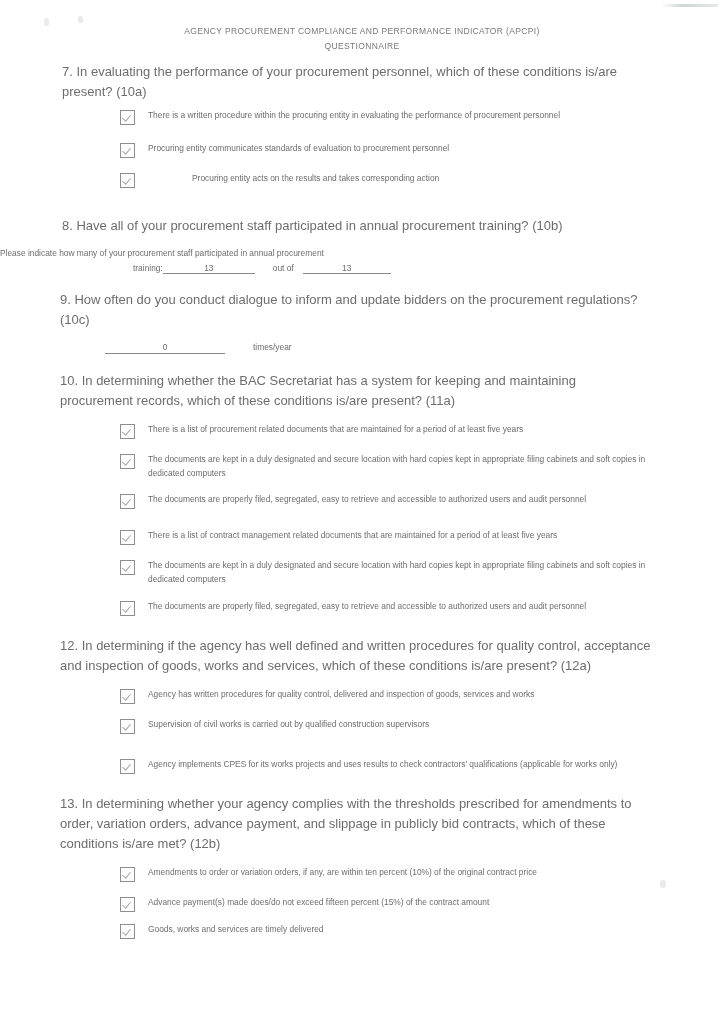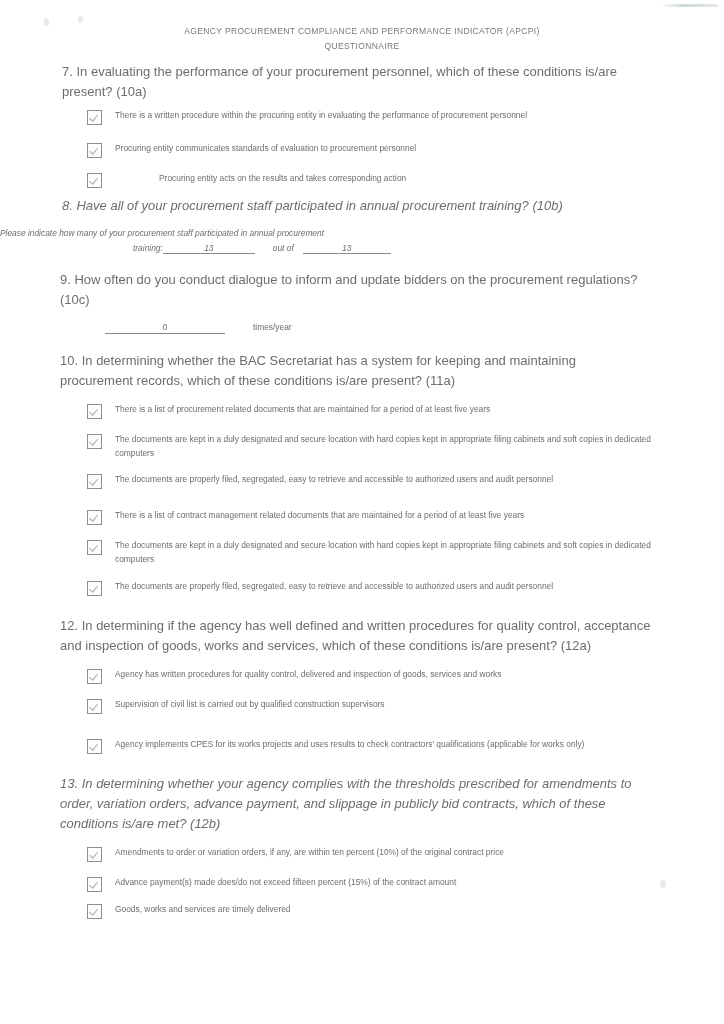--- a/index.html
+++ b/index.html
@@ -63,21 +63,21 @@
   }
   .q-indent-less { padding-left: 60px; }
 
   .options {
     margin: 0;
     padding: 0;
   }
   .option-row {
     display: flex;
     align-items: flex-start;
-    padding-left: 87px;
+    padding-left: 120px;
     padding-right: 58px;
   }
   .checkbox {
     flex: 0 0 auto;
     width: 13px;
     height: 13px;
     border: 1px solid #8e8e8e;
     background: #fdfdfd;
     position: relative;
     margin-top: 1px;
@@ -164,21 +164,21 @@
           <span class="checkbox"></span>
           <span class="option-text">Procuring entity communicates standards of evaluation to procurement personnel</span>
         </div>
         <div class="option-row" style="margin-top:14px;gap:44px;">
           <span class="checkbox"></span>
           <span class="option-text">Procuring entity acts on the results and takes corresponding action</span>
         </div>
       </div>
     </div>
 
-    <div style="margin-top:8px;font-style:italic;">
+    <div style="margin-top:28px;">
       <p class="question">8.  Have all of your procurement staff participated in annual procurement training? (10b)</p>
       <p class="subtext" style="margin:10px 0 0 0;">Please indicate how many of your procurement staff participated in annual procurement</p>
       <div class="fill-row" style="margin-top:2px;">
         <span>training:</span>
         <span class="blank blank-a">13</span>
         <span class="lbl-gap">out of</span>
         <span class="blank blank-b">13</span>
       </div>
     </div>
 
@@ -227,31 +227,31 @@
 
     <div style="margin-top:20px;">
       <p class="question q-indent-less" style="padding-right:58px;">12. In determining if the agency has well defined and written procedures for quality control, acceptance and inspection of goods, works and services, which of these conditions is/are present? (12a)</p>
       <div class="options">
         <div class="option-row" style="margin-top:12px;">
           <span class="checkbox"></span>
           <span class="option-text">Agency has written procedures for quality control, delivered and inspection of goods, services and works</span>
         </div>
         <div class="option-row" style="margin-top:14px;">
           <span class="checkbox"></span>
-          <span class="option-text">Supervision of civil list is carried out by qualified construction supervisors</span>
+          <span class="option-text">Supervision of civil works is carried out by qualified construction supervisors</span>
         </div>
         <div class="option-row" style="margin-top:24px;">
           <span class="checkbox"></span>
           <span class="option-text">Agency implements CPES for its works projects and uses results to check contractors' qualifications (applicable for works only)</span>
         </div>
       </div>
     </div>
 
     <div style="margin-top:20px;">
-      <p class="question q-indent-less" style="padding-right:58px;font-style:italic;">13. In determining whether your agency complies with the thresholds prescribed for amendments to order, variation orders, advance payment, and slippage in publicly bid contracts, which of these conditions is/are met? (12b)</p>
+      <p class="question q-indent-less" style="padding-right:58px;">13. In determining whether your agency complies with the thresholds prescribed for amendments to order, variation orders, advance payment, and slippage in publicly bid contracts, which of these conditions is/are met? (12b)</p>
       <div class="options">
         <div class="option-row" style="margin-top:12px;">
           <span class="checkbox"></span>
           <span class="option-text">Amendments to order or variation orders, if any, are within ten percent (10%) of the original contract price</span>
         </div>
         <div class="option-row" style="margin-top:14px;">
           <span class="checkbox"></span>
           <span class="option-text">Advance payment(s) made does/do not exceed fifteen percent (15%) of the contract amount</span>
         </div>
         <div class="option-row" style="margin-top:11px;">

